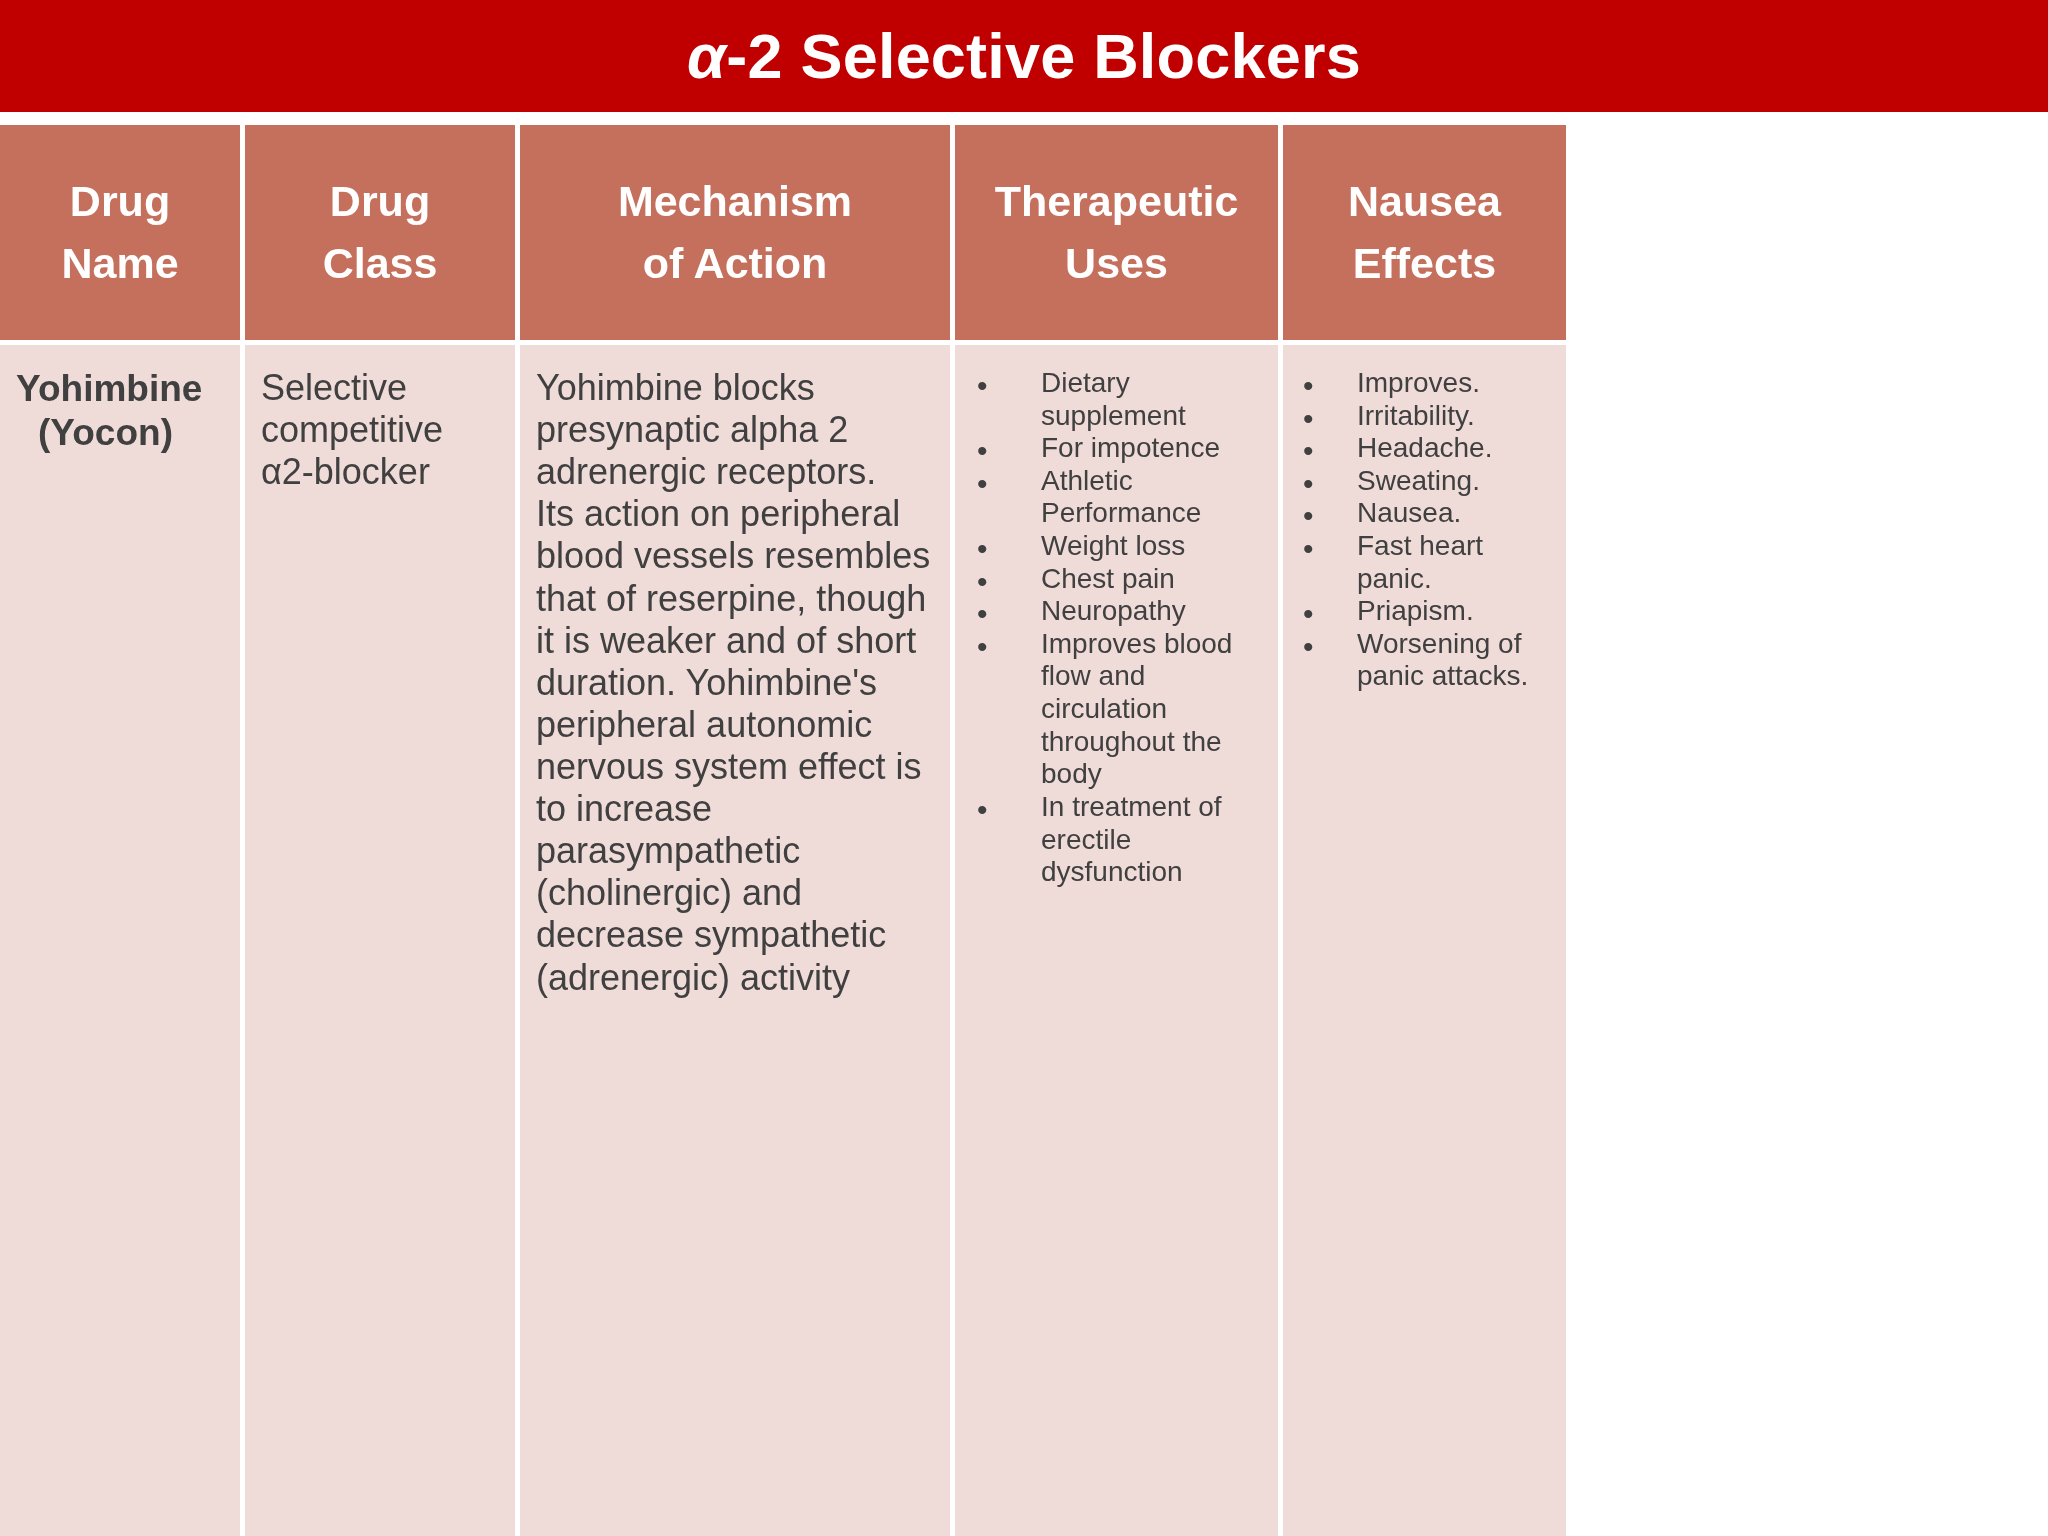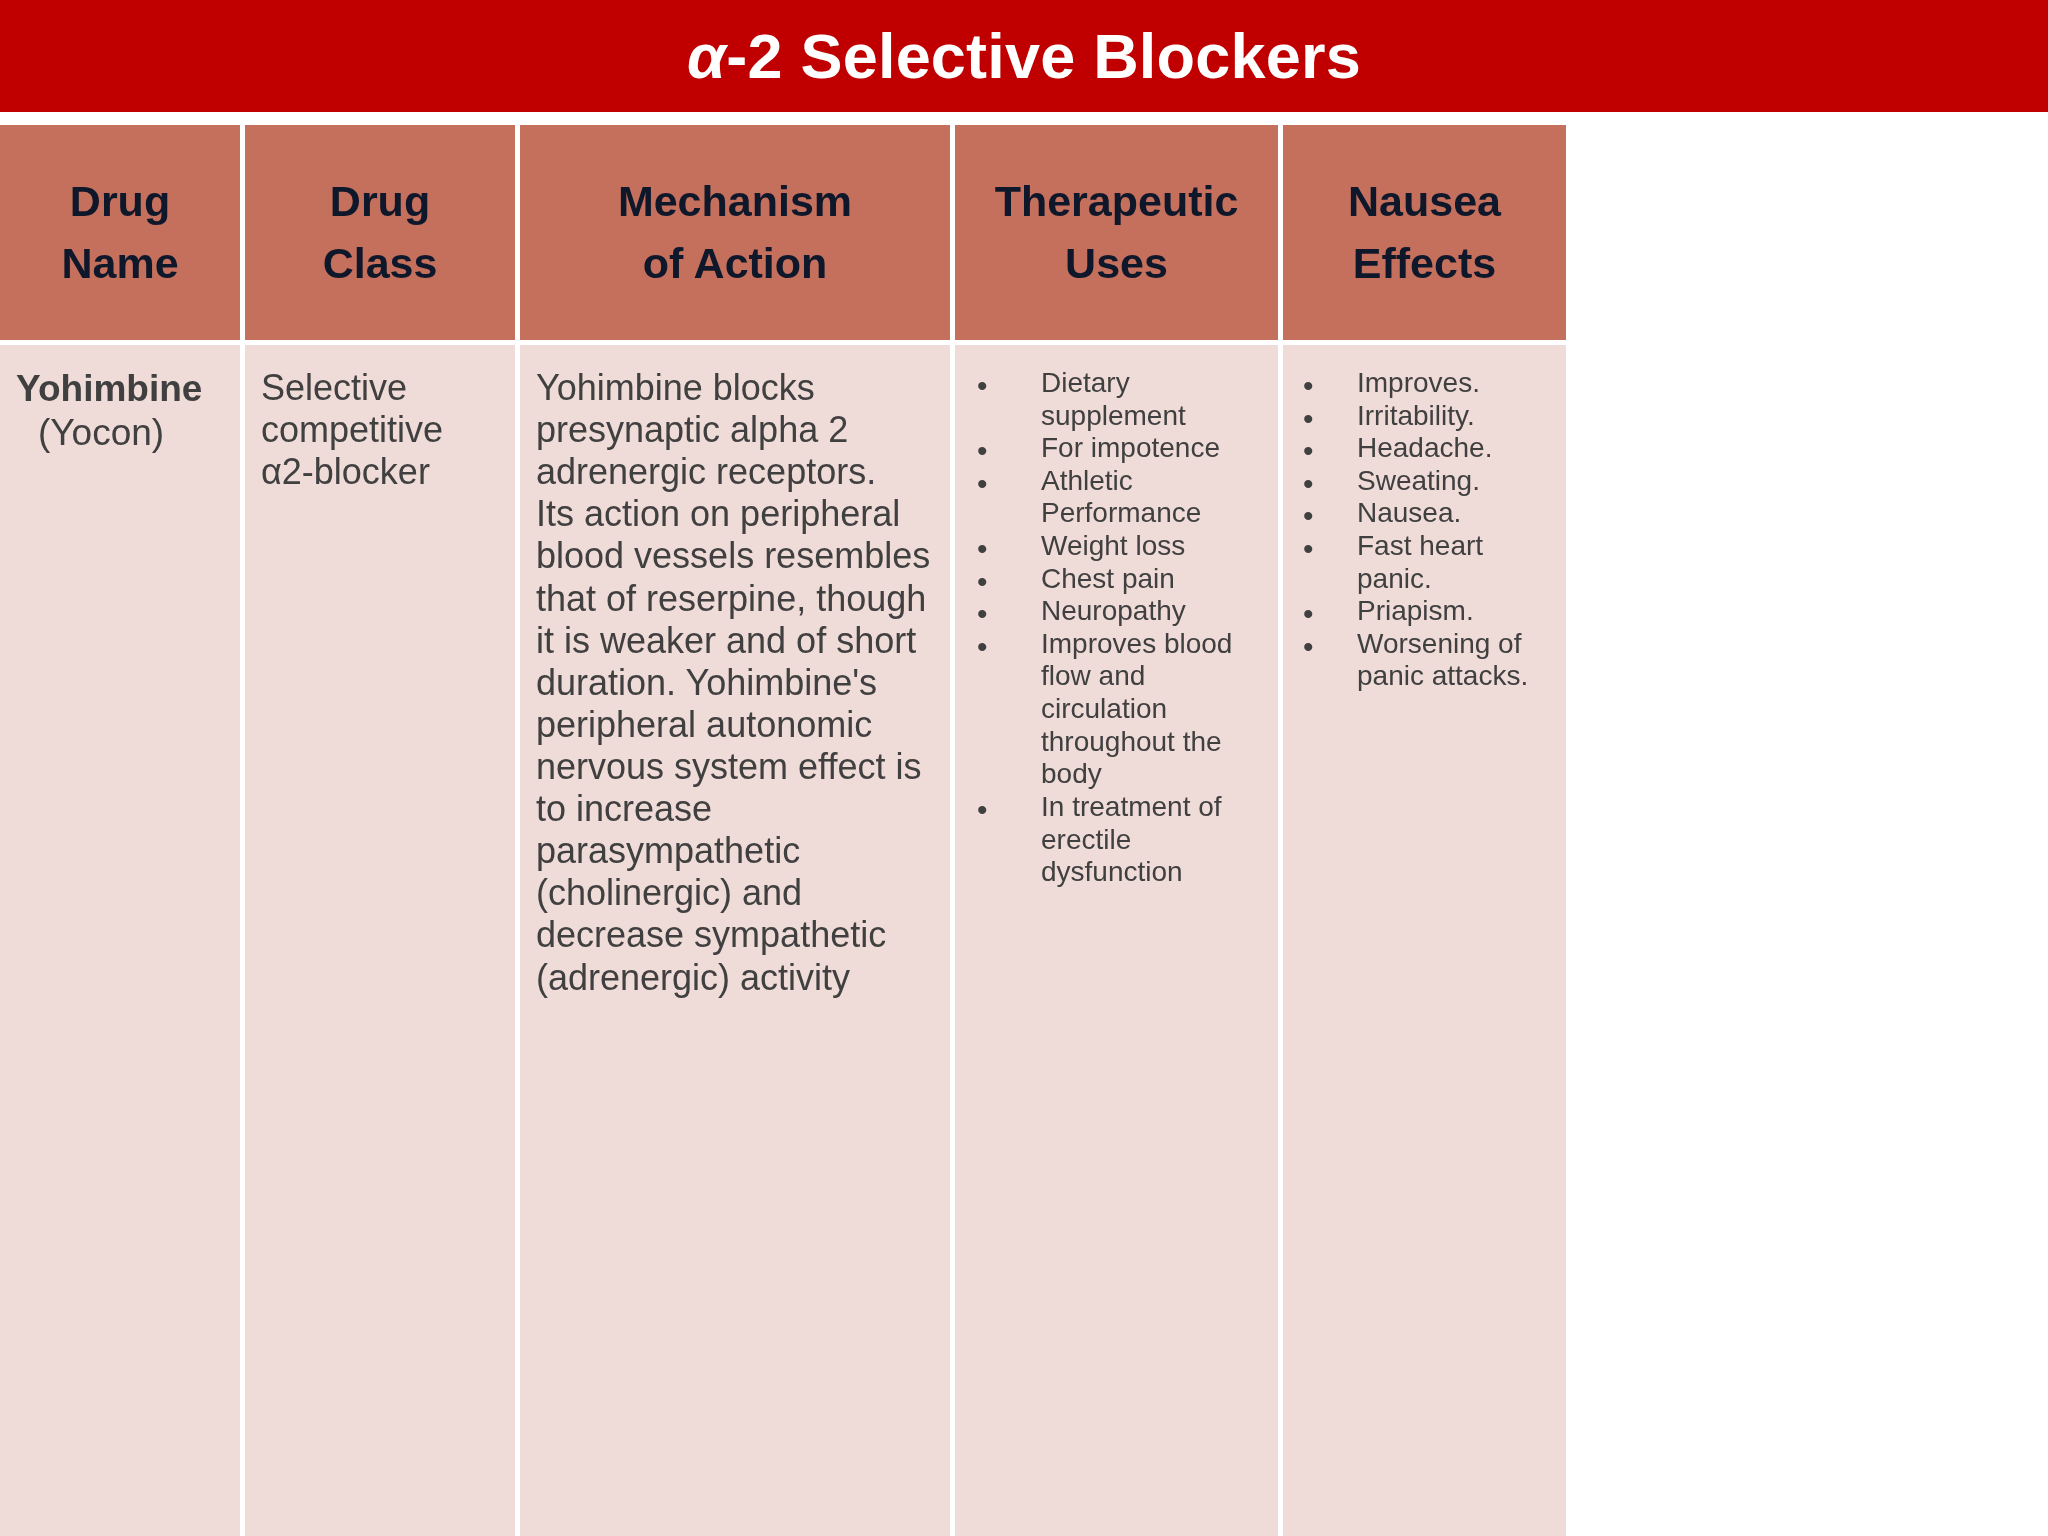--- a/index.html
+++ b/index.html
@@ -64,21 +64,21 @@
     flex: 0 0 215px;
   }
   .body-row {
     display: flex;
     width: 2048px;
     flex: 1 1 auto;
     margin-top: 5px;
   }
   .th {
     background: #C5705D;
-    color: #0f172a;
+    color: #ffffff;
     font-size: 43px;
     font-weight: bold;
     line-height: 1.42;
     display: flex;
     align-items: center;
     justify-content: center;
     text-align: center;
     padding: 0 6px;
     margin-right: 5px;
     font-family: "Liberation Sans", sans-serif;
@@ -104,21 +104,21 @@
   .c5 { flex: 0 0 283px; width: 283px; }
 
   
   .drug-name {
     font-weight: bold;
     font-size: 37px;
     line-height: 1.2;
     display: block;
   }
   .drug-brand {
-    font-weight: normal;
+    font-weight: bold;
     font-size: 37px;
     line-height: 1.2;
     display: block;
     padding-left: 22px;
   }
 
   
   .moa-para {
     margin: 0;
     padding: 0;

